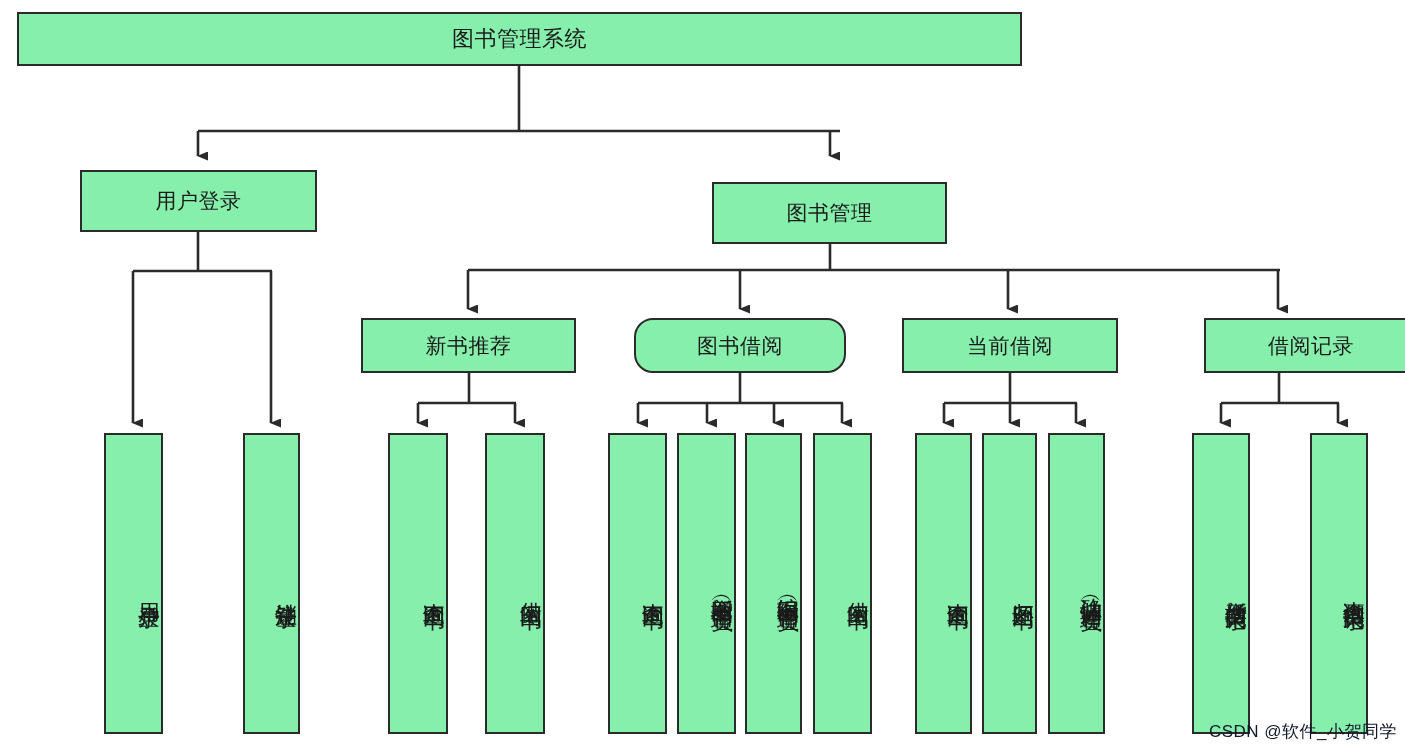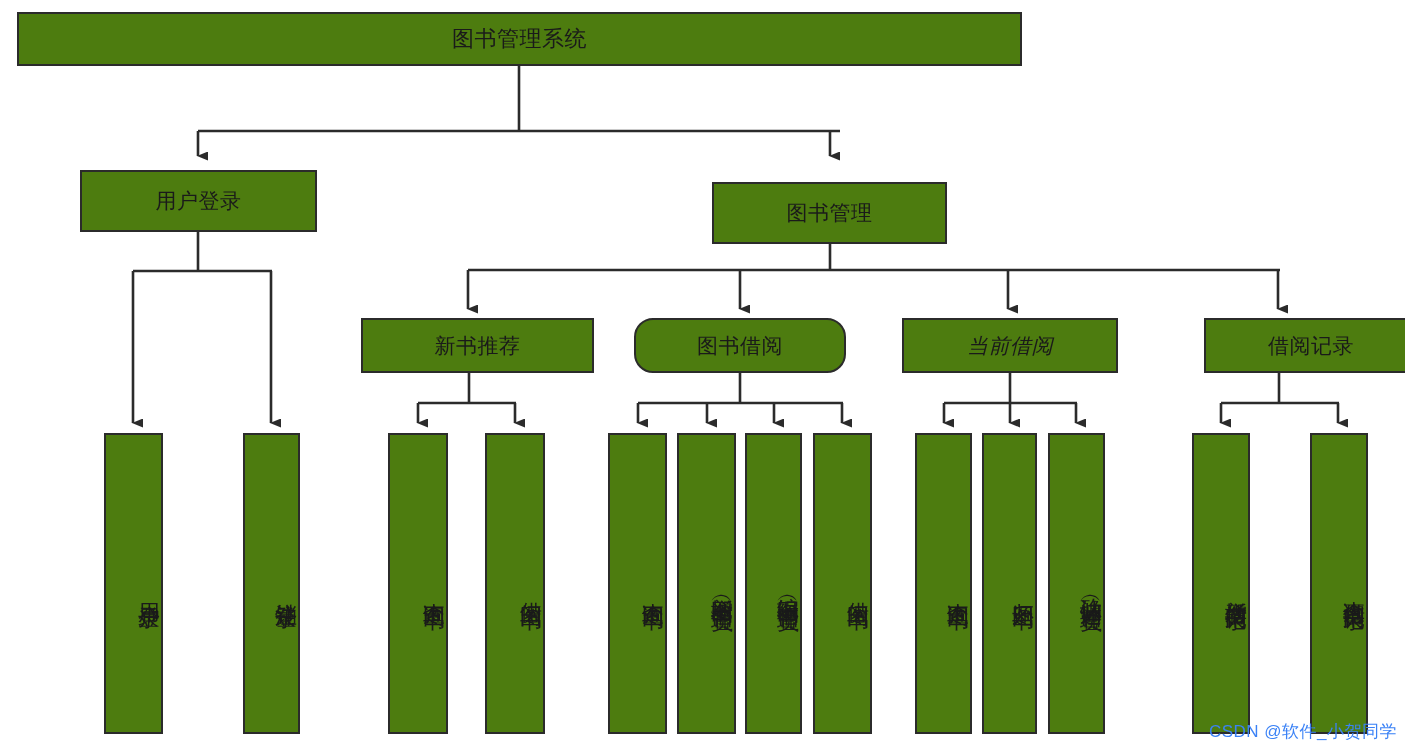--- a/index.html
+++ b/index.html
@@ -21,21 +21,21 @@
     position: absolute;
     left: 0;
     top: 0;
     width: 1405px;
     height: 747px;
     pointer-events: none;
   }
   .node {
     position: absolute;
     box-sizing: border-box;
-    background: #4d7c0f;
+    background: #86efac;
     border: 2px solid #2b2b2b;
     display: flex;
     align-items: center;
     justify-content: center;
     color: #1a1a1a;
     line-height: 1.12;
   }
   .node-h {
     font-size: 21px;
     letter-spacing: 0.5px;
@@ -56,21 +56,21 @@
     writing-mode: vertical-rl;
     text-orientation: upright;
     display: block;
     white-space: nowrap;
   }
   .watermark {
     position: absolute;
     right: 8px;
     bottom: 4px;
     font-size: 17px;
-    color: #3b82f6;
+    color: #0f172a;
     white-space: nowrap;
     letter-spacing: 0.5px;
   }
 </style>
 </head>
 <body>
 
 <div id="diagram-root">
 
   <svg id="edges-layer" width="1405" height="747" viewBox="0 0 1405 747" xmlns="http://www.w3.org/2000/svg">
@@ -127,27 +127,27 @@
     <span>图书管理系统</span>
   </div>
 
   <div class="node node-h" style="left:80px; top:170px; width:237px; height:62px;">
     <span>用户登录</span>
   </div>
   <div class="node node-h" style="left:712px; top:182px; width:235px; height:62px;">
     <span>图书管理</span>
   </div>
 
-  <div class="node node-h" style="left:361px; top:318px; width:233px; height:55px;">
+  <div class="node node-h" style="left:361px; top:318px; width:215px; height:55px;">
     <span>新书推荐</span>
   </div>
   <div class="node node-h" style="left:634px; top:318px; width:212px; height:55px;border-radius:19px;">
     <span>图书借阅</span>
   </div>
-  <div class="node node-h" style="left:902px; top:318px; width:216px; height:55px;font-style:italic;">
+  <div class="node node-h" style="left:902px; top:318px; width:216px; height:55px;">
     <span>当前借阅</span>
   </div>
   <div class="node node-h" style="left:1172px; top:318px; width:214px; height:55px;margin-left:32px;">
     <span>借阅记录</span>
   </div>
 
   <div class="node node-v" style="left:104px; top:433px; width:59px; height:301px;">
     <span class="vlabel">用户登录</span>
   </div>
   <div class="node node-v" style="left:243px; top:433px; width:57px; height:301px;">

